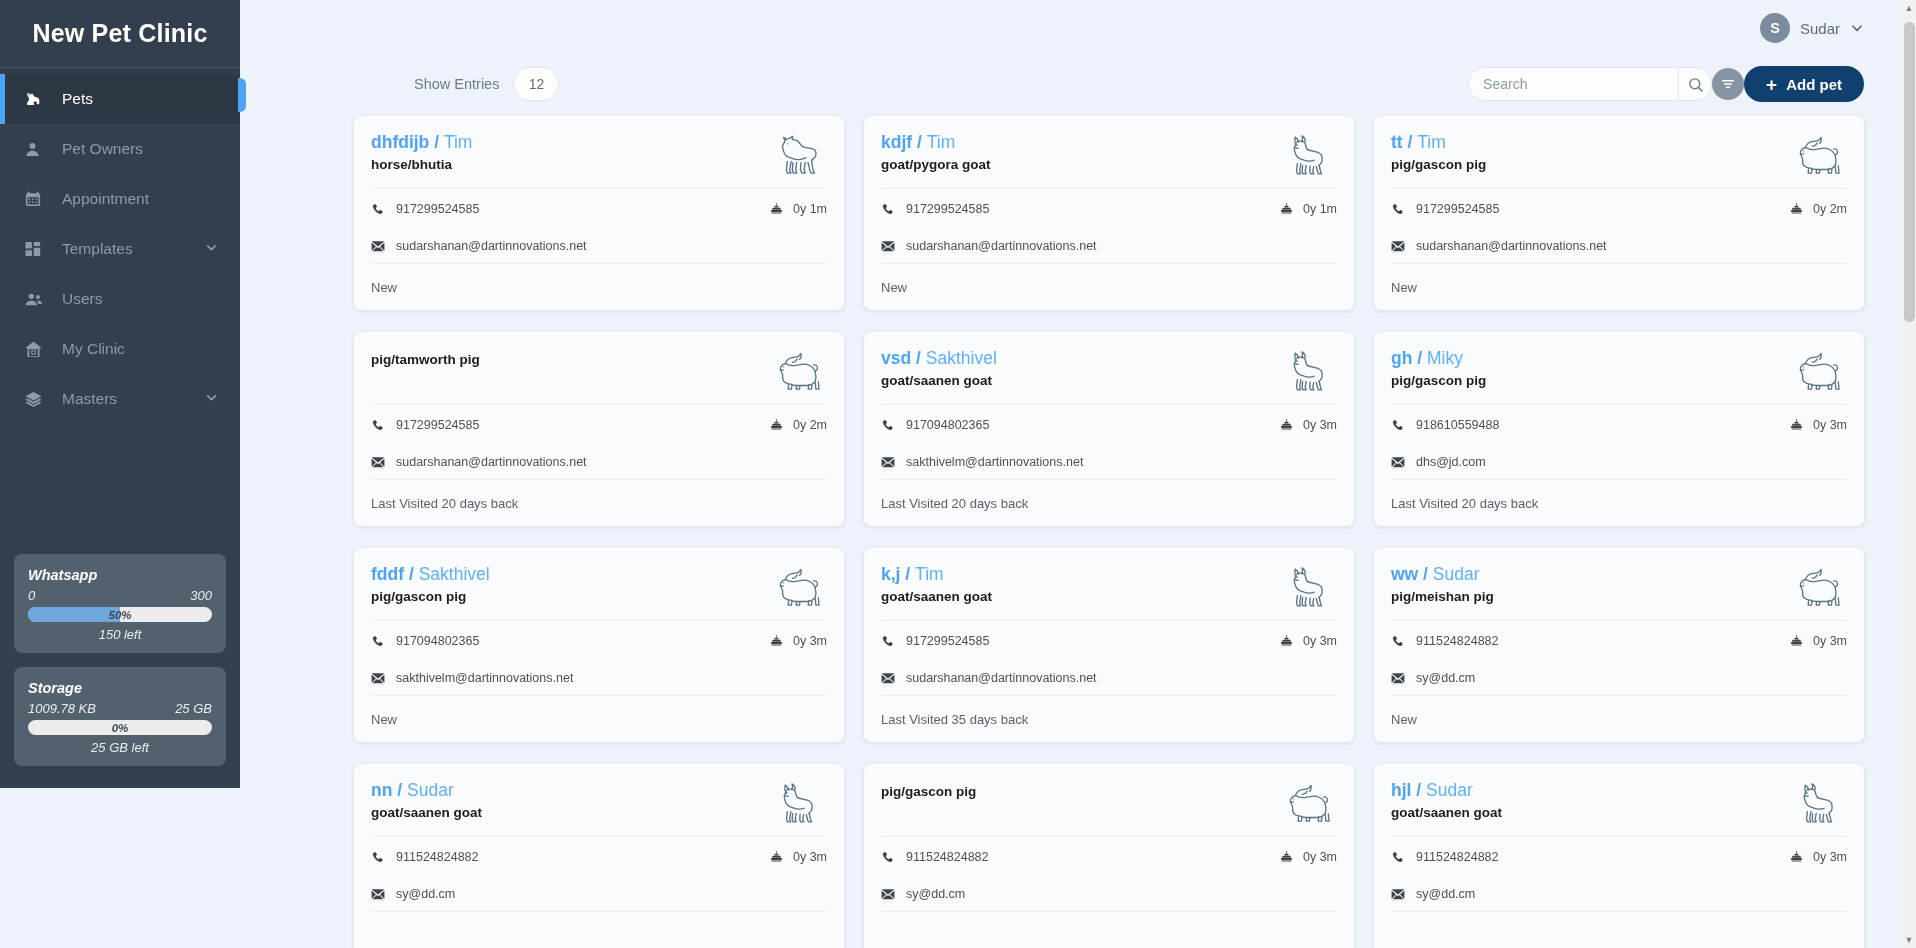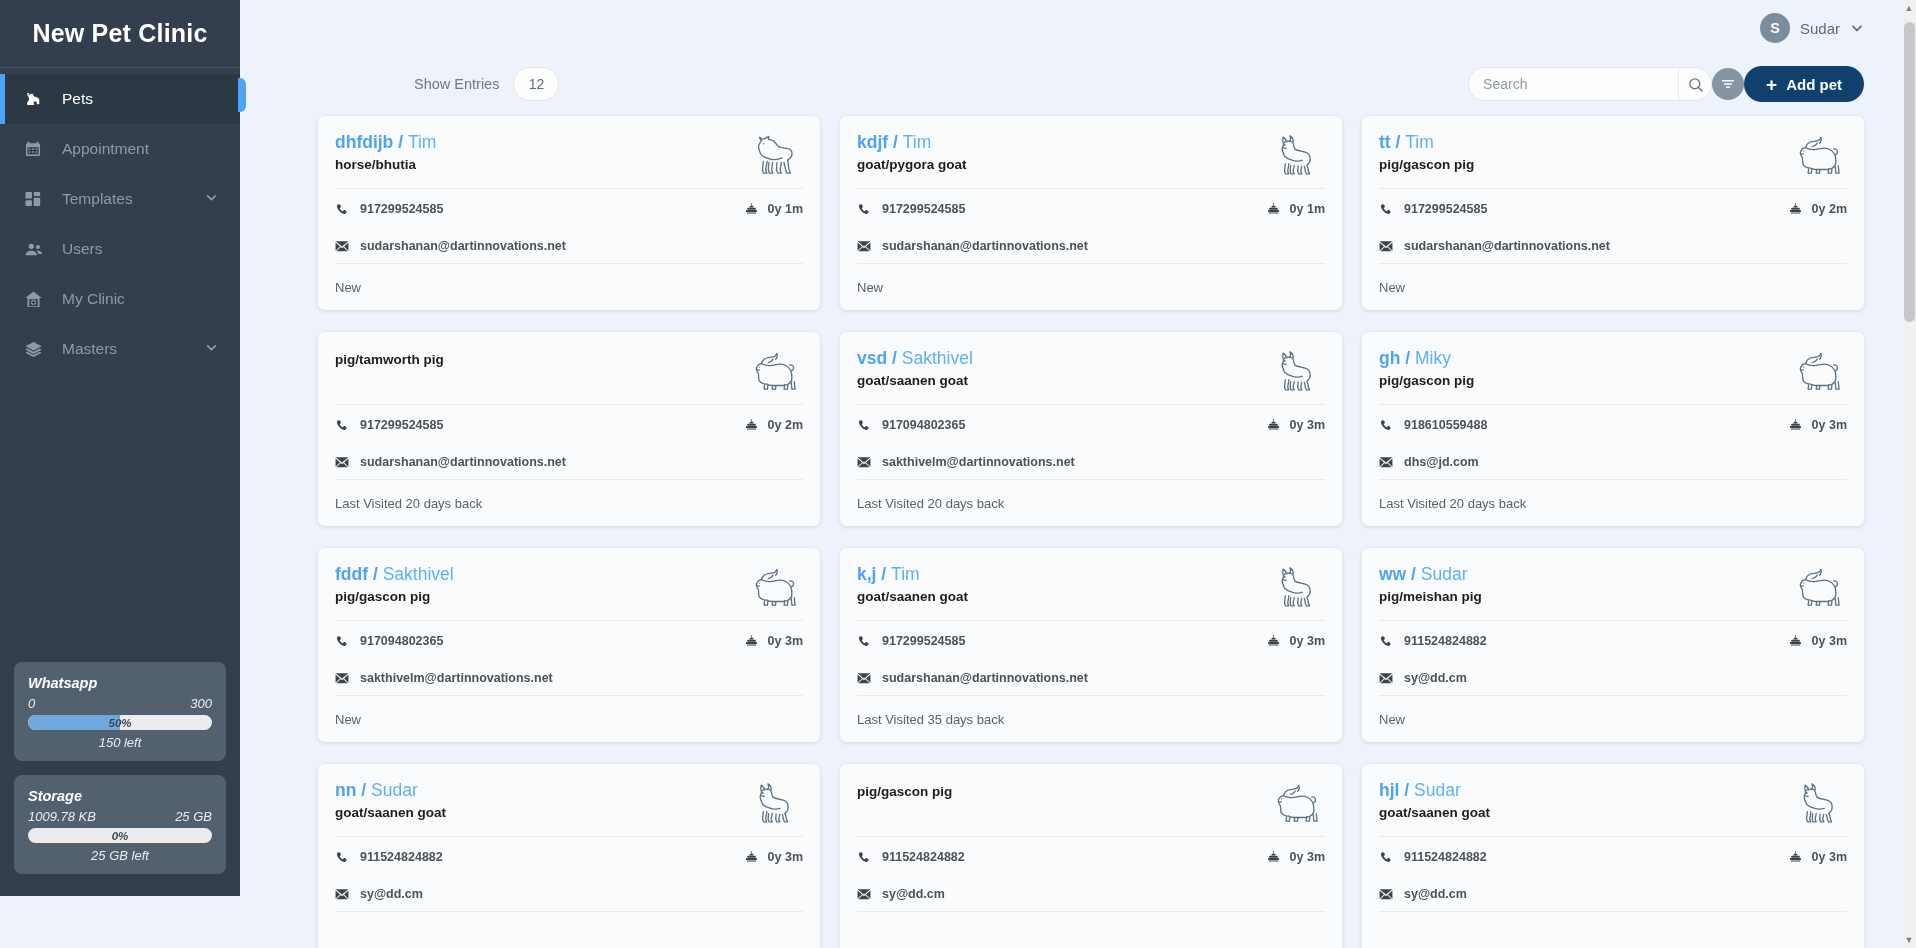--- a/index.html
+++ b/index.html
@@ -8,21 +8,21 @@
     overflow: hidden;
     font-family: "Liberation Sans", sans-serif;
     background: #eef2fb;
   }
   body { display: flex; }
 
   
   #sidebar {
     width: 240px;
     min-width: 240px;
-    height: 896px;
+    height: 788px;
     background: #333f4e;
     display: flex;
     flex-direction: column;
     position: relative;
     z-index: 5;
   }
   #brand {
     height: 68px;
     display: flex; align-items: center; justify-content: center;
     color: #ffffff;
@@ -198,21 +198,21 @@
     padding: 0 22px;
     display: flex; align-items: center; gap: 9px;
     font-size: 15px; font-weight: bold;
     cursor: pointer;
     font-family: "Liberation Sans", sans-serif;
   }
   #add-pet-btn .plus { font-size: 19px; font-weight: bold; line-height: 1; }
 
   
   #grid {
-    padding: 4px 52px 0 78px;
+    padding: 4px 52px 0 114px;
     display: grid;
     grid-template-columns: repeat(3, 1fr);
     column-gap: 20px;
     row-gap: 22px;
     height: calc(948px - 112px);
     overflow: hidden;
     align-content: start;
   }
   .pet-card {
     background: #fafbfc;
@@ -246,21 +246,21 @@
     flex: 0 0 56px;
     color: #5c7285;
     display: flex; align-items: center; justify-content: center;
   }
   .pc-animal svg { width: 52px; height: 42px; }
   .pc-divider { height: 1px; background: #e9ecee; margin: 0 17px; }
   .pc-row {
     display: flex; align-items: center;
     padding: 0 17px;
     height: 40px;
-    font-size: 12.5px; color: #4b5258; font-weight: bold;
+    font-size: 12.5px; color: #4b5258;
   }
   .pc-row .mini-ico {
     width: 17px; flex: 0 0 17px;
     color: #3e4449;
     display: inline-flex; align-items: center;
     margin-right: 8px;
   }
   .pc-phone-left { display: flex; align-items: center; }
   .pc-age { margin-left: auto; display: flex; align-items: center; }
   .pc-age .mini-ico { margin-right: 6px; }
@@ -295,20 +295,29 @@
   <div id="brand">New Pet Clinic</div>
   <nav id="nav">
       <div class="nav-item active">
         <span class="nav-ico">
           <svg width="19" height="19" viewBox="0 0 24 24" fill="currentColor">
             <path d="M4 5c0-1 .8-1.6 1.6-1.1L8 5.3l1.8-.6c.7-.2 1.4.1 1.7.8l.9 2.3 4.4 1.6c1.5.5 2.5 1.9 2.5 3.5V17c0 .6-.4 1-1 1h-1.2c-.6 0-1-.4-1-1v-2.2l-3.6-.4-.6 2 .9 1.1c.5.6.1 1.5-.7 1.5H4.8c-.6 0-1-.4-1-1 0-2.1 1-4 2.6-5.2L6 9.6 4.6 7.1C4.2 6.5 4 5.8 4 5.1V5z"></path>
             <circle cx="6.3" cy="5.6" r=".8" fill="#333f4e"></circle>
           </svg>
         </span>
         <span class="nav-label">Pets</span>
+      </div>
+      <div class="nav-item">
+        <span class="nav-ico">
+          <svg width="17" height="19" viewBox="0 0 24 24" fill="currentColor">
+            <circle cx="12" cy="7" r="4.2"></circle>
+            <path d="M3.5 21c0-4.4 3.8-7.4 8.5-7.4s8.5 3 8.5 7.4z"></path>
+          </svg>
+        </span>
+        <span class="nav-label">Pet Owners</span>
       </div>
       <div class="nav-item">
         <span class="nav-ico">
           <svg width="18" height="18" viewBox="0 0 24 24" fill="currentColor">
             <rect x="2.6" y="4.4" width="18.8" height="17" rx="2"></rect>
             <rect x="5" y="2" width="2.2" height="4" rx="1"></rect>
             <rect x="16.8" y="2" width="2.2" height="4" rx="1"></rect>
             <rect x="4.6" y="9.6" width="14.8" height="9.6" fill="#333f4e"></rect>
             <g fill="currentColor">
               <rect x="6.2" y="11.2" width="2.2" height="2"></rect>

